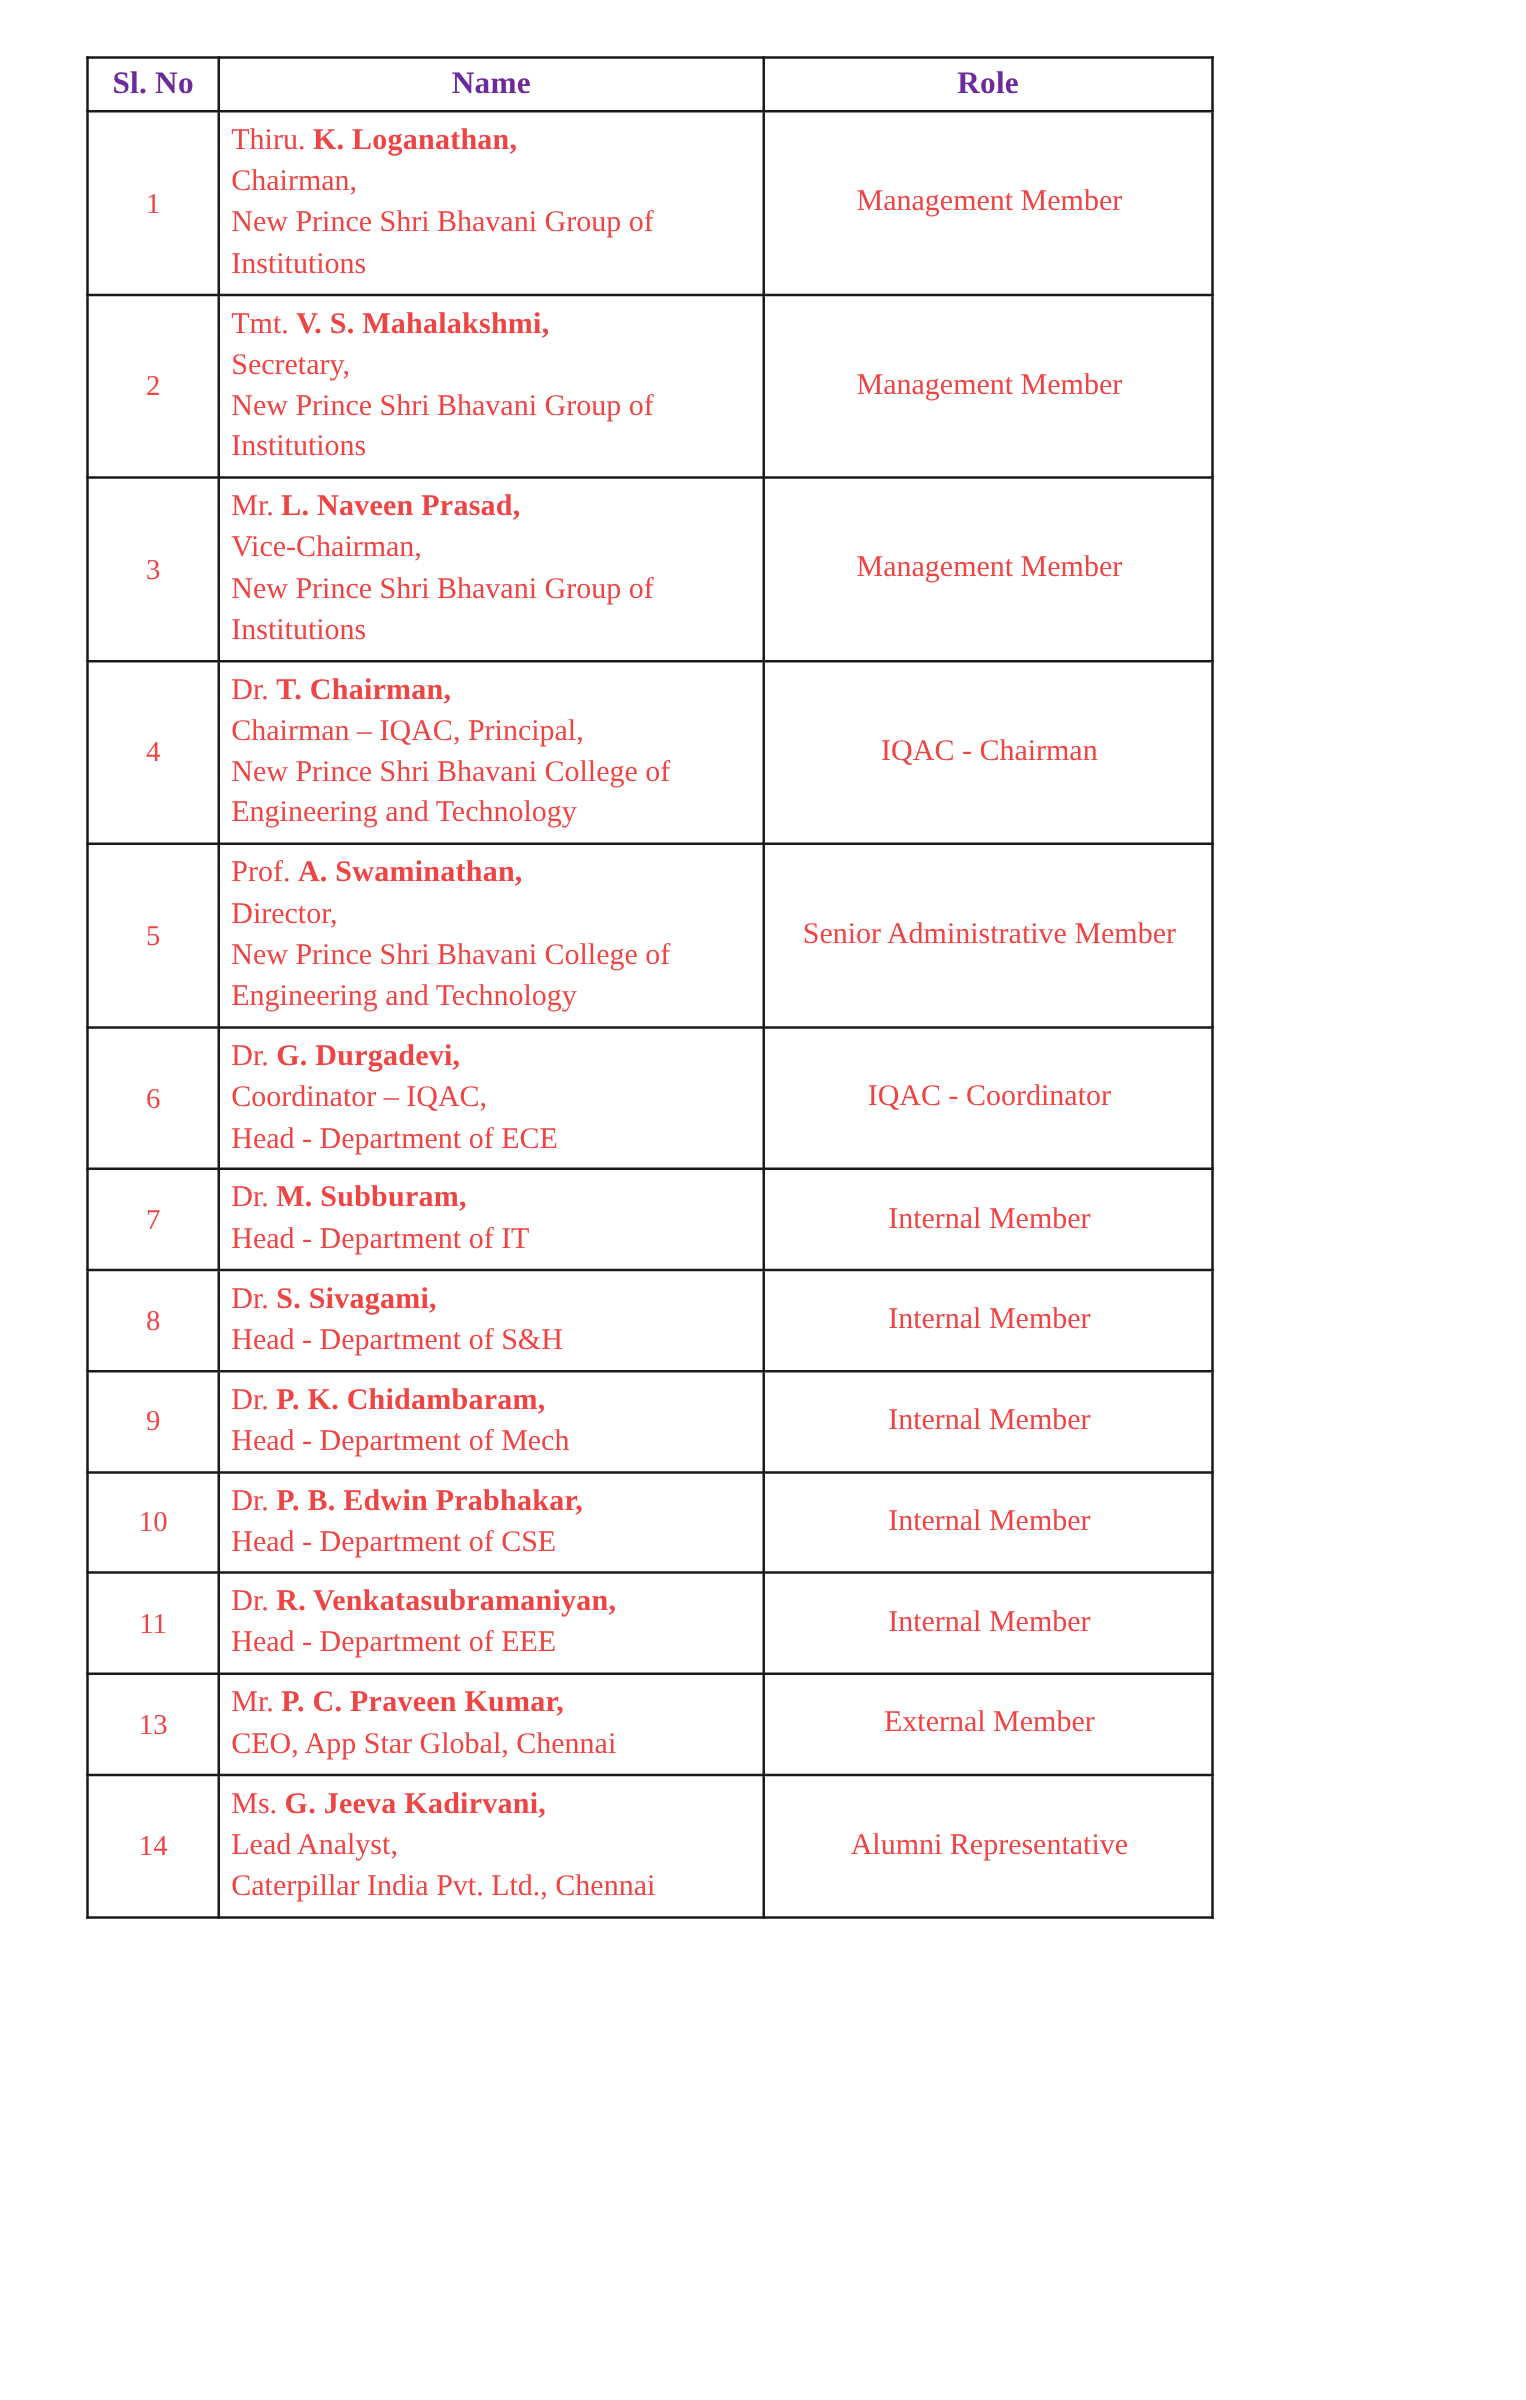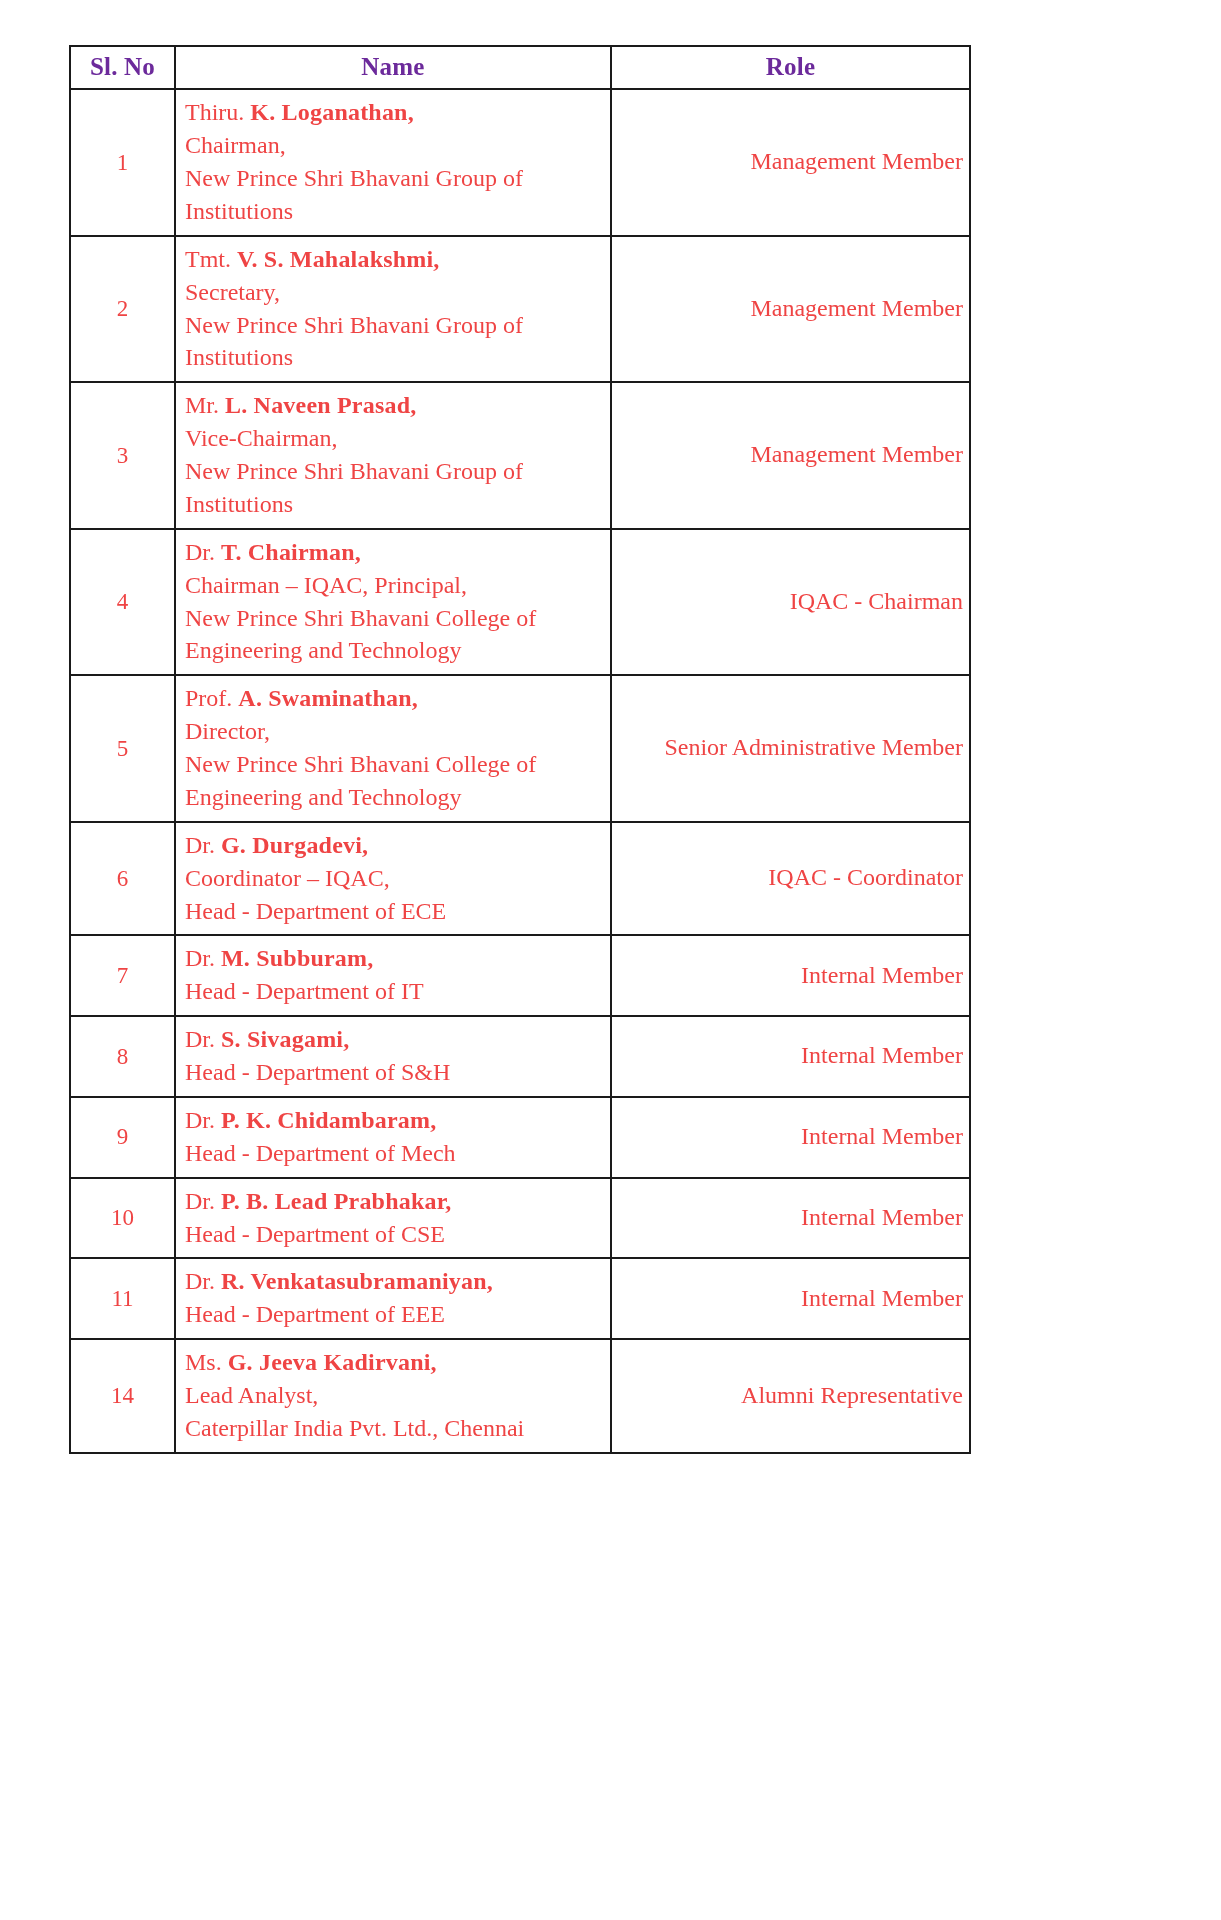--- a/index.html
+++ b/index.html
@@ -63,21 +63,21 @@
   }
 
   td.name-cell {
     text-align: left;
     padding: 6px 6px 7px 9px;
     font-size: 24px;
     line-height: 1.37;
   }
 
   td.role-cell {
-    text-align: right;
+    text-align: center;
     padding: 6px 6px 7px 8px;
     font-size: 24px;
     line-height: 1.3;
   }
 
   .name-line { display: block; white-space: nowrap; }
   .name-line .pfx { font-weight: normal; }
   .name-line .nm  { font-weight: bold; letter-spacing: 0.2px; }
   .detail-line { display: block; font-weight: normal; white-space: nowrap; }
 </style>
@@ -178,32 +178,40 @@
           <td class="sl-cell">9</td>
           <td class="name-cell">
             <span class="name-line"><span class="pfx">Dr.</span> <span class="nm">P. K. Chidambaram,</span></span>
             <span class="detail-line">Head - Department of Mech</span>
           </td>
           <td class="role-cell">Internal Member</td>
         </tr>
         <tr>
           <td class="sl-cell">10</td>
           <td class="name-cell">
-            <span class="name-line"><span class="pfx">Dr.</span> <span class="nm">P. B. Lead Prabhakar,</span></span>
+            <span class="name-line"><span class="pfx">Dr.</span> <span class="nm">P. B. Edwin Prabhakar,</span></span>
             <span class="detail-line">Head - Department of CSE</span>
           </td>
           <td class="role-cell">Internal Member</td>
         </tr>
         <tr>
           <td class="sl-cell">11</td>
           <td class="name-cell">
             <span class="name-line"><span class="pfx">Dr.</span> <span class="nm">R. Venkatasubramaniyan,</span></span>
             <span class="detail-line">Head - Department of EEE</span>
           </td>
           <td class="role-cell">Internal Member</td>
+        </tr>
+        <tr>
+          <td class="sl-cell">13</td>
+          <td class="name-cell">
+            <span class="name-line"><span class="pfx">Mr.</span> <span class="nm">P. C. Praveen Kumar,</span></span>
+            <span class="detail-line">CEO, App Star Global, Chennai</span>
+          </td>
+          <td class="role-cell">External Member</td>
         </tr>
         <tr>
           <td class="sl-cell">14</td>
           <td class="name-cell">
             <span class="name-line"><span class="pfx">Ms.</span> <span class="nm">G. Jeeva Kadirvani,</span></span>
             <span class="detail-line">Lead Analyst,</span>
             <span class="detail-line">Caterpillar India Pvt. Ltd., Chennai</span>
           </td>
           <td class="role-cell">Alumni Representative</td>
         </tr>

